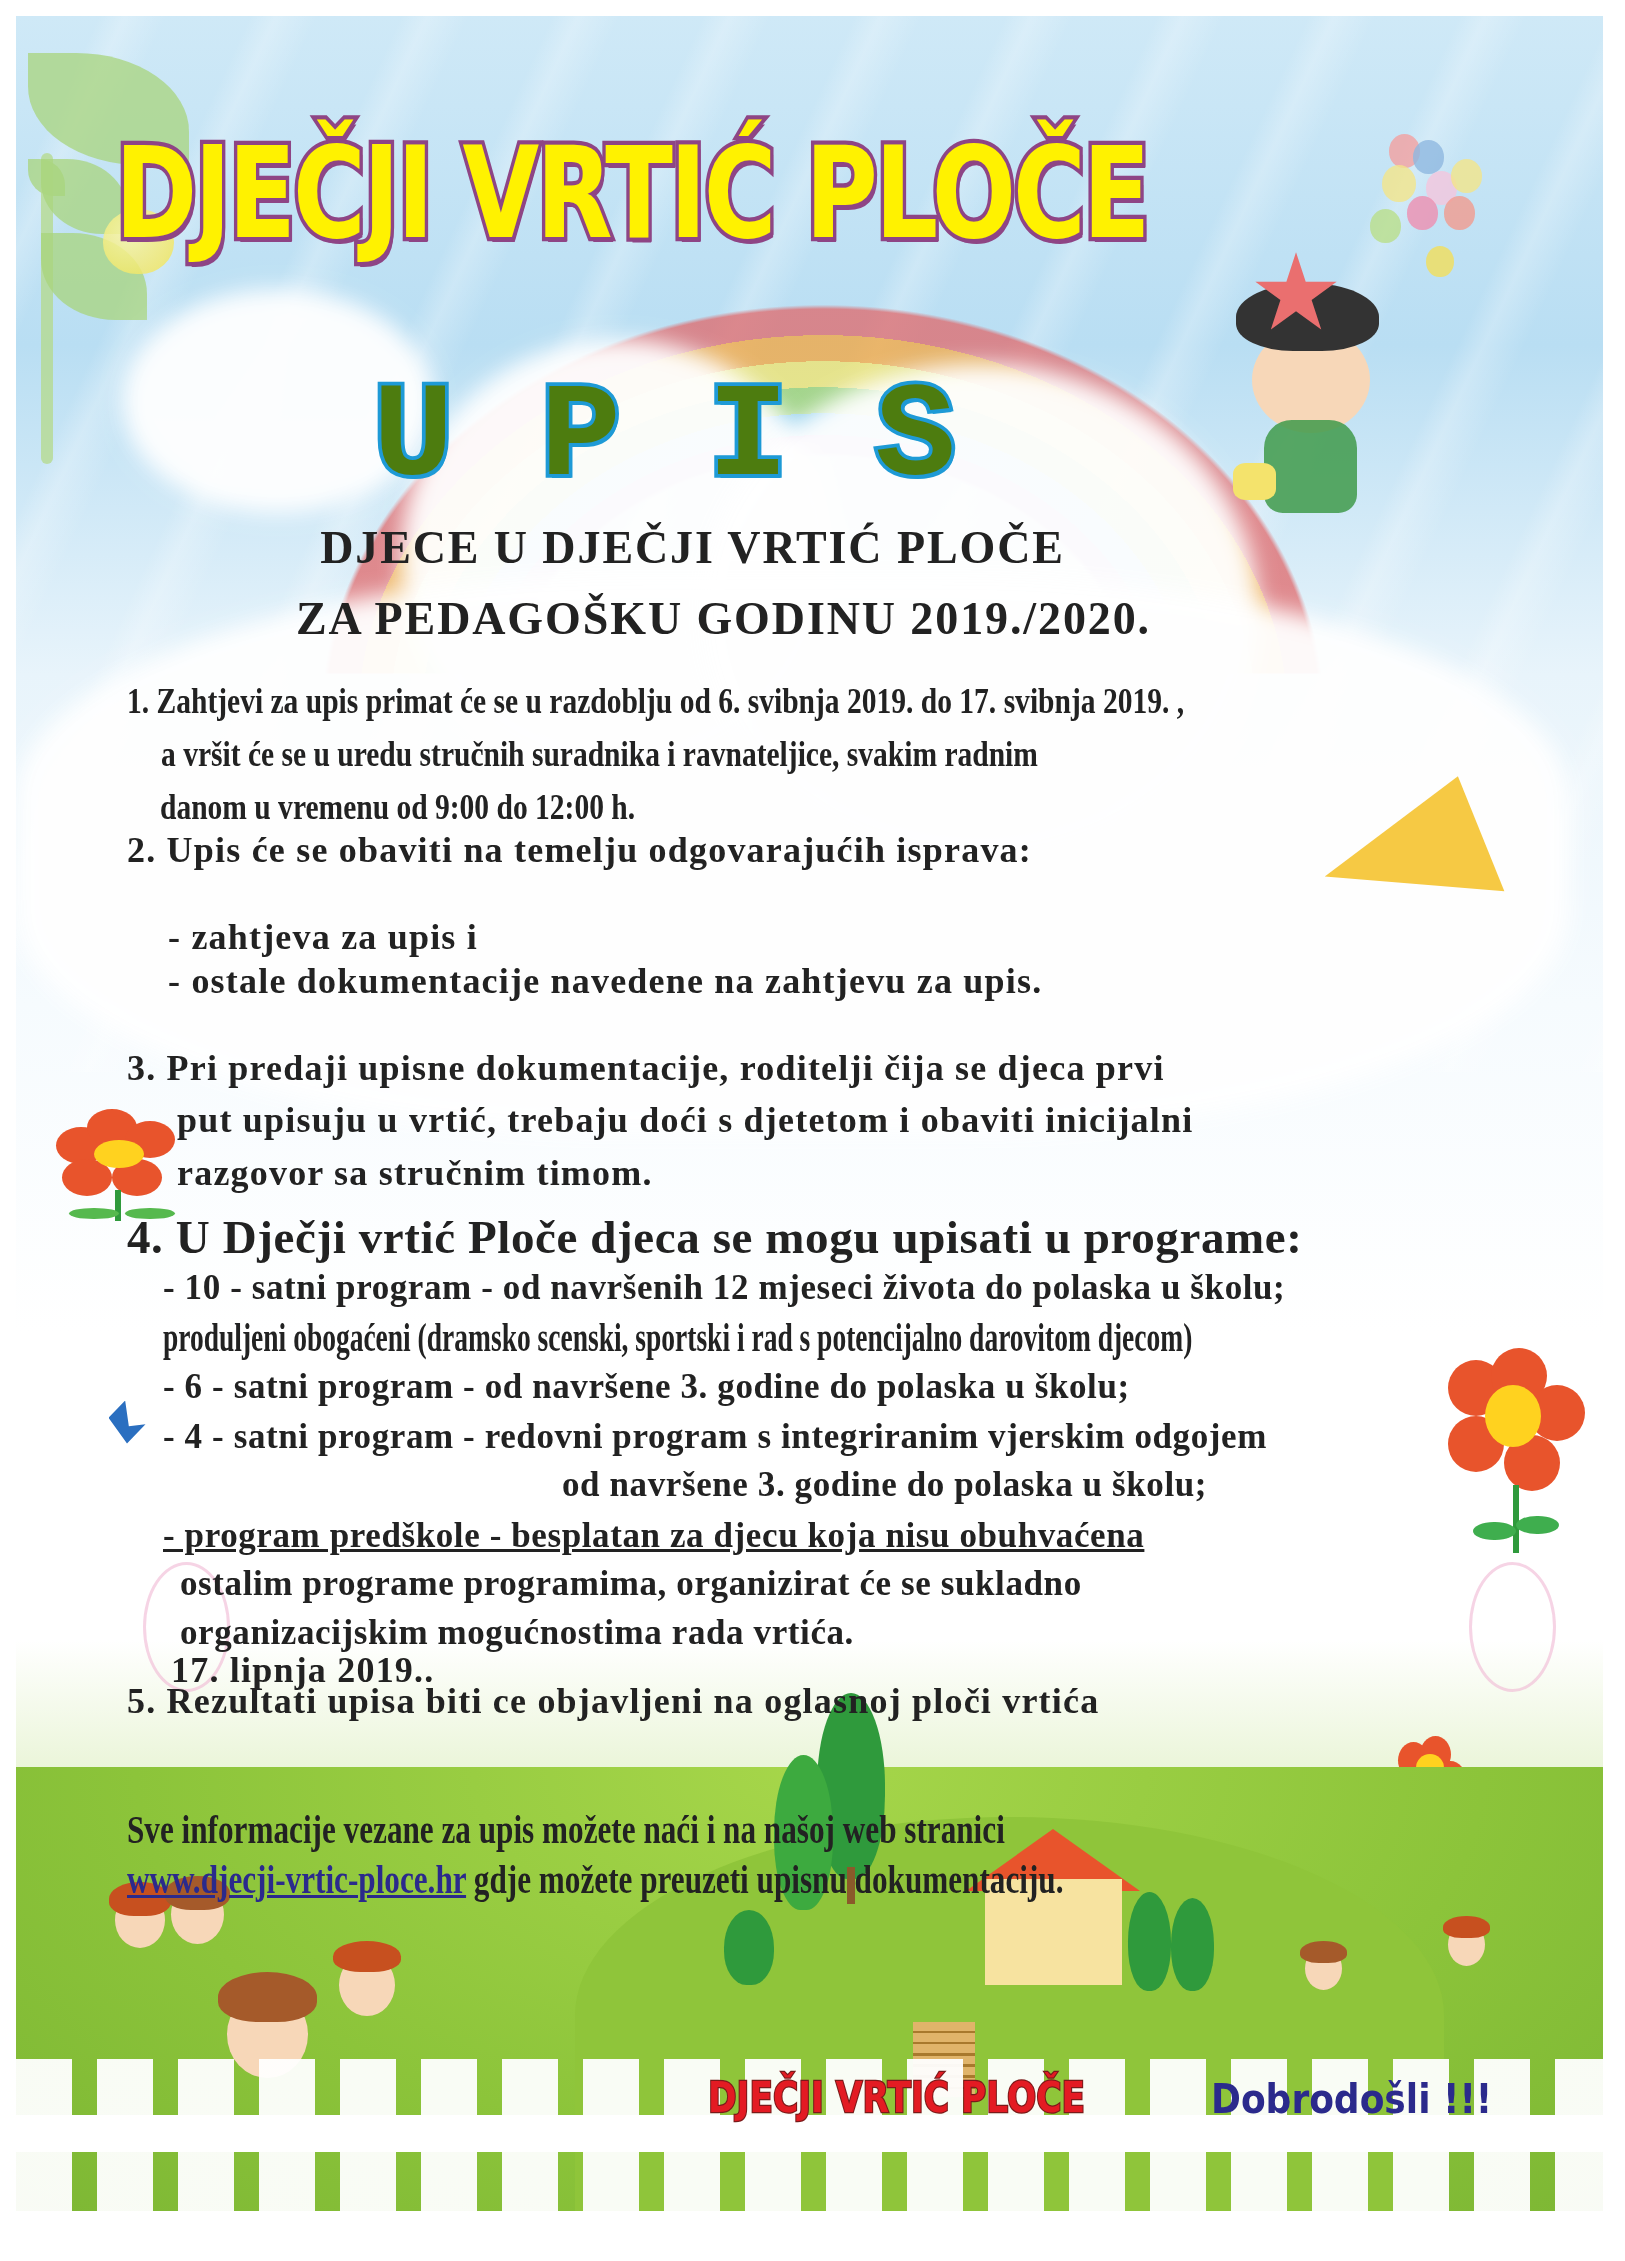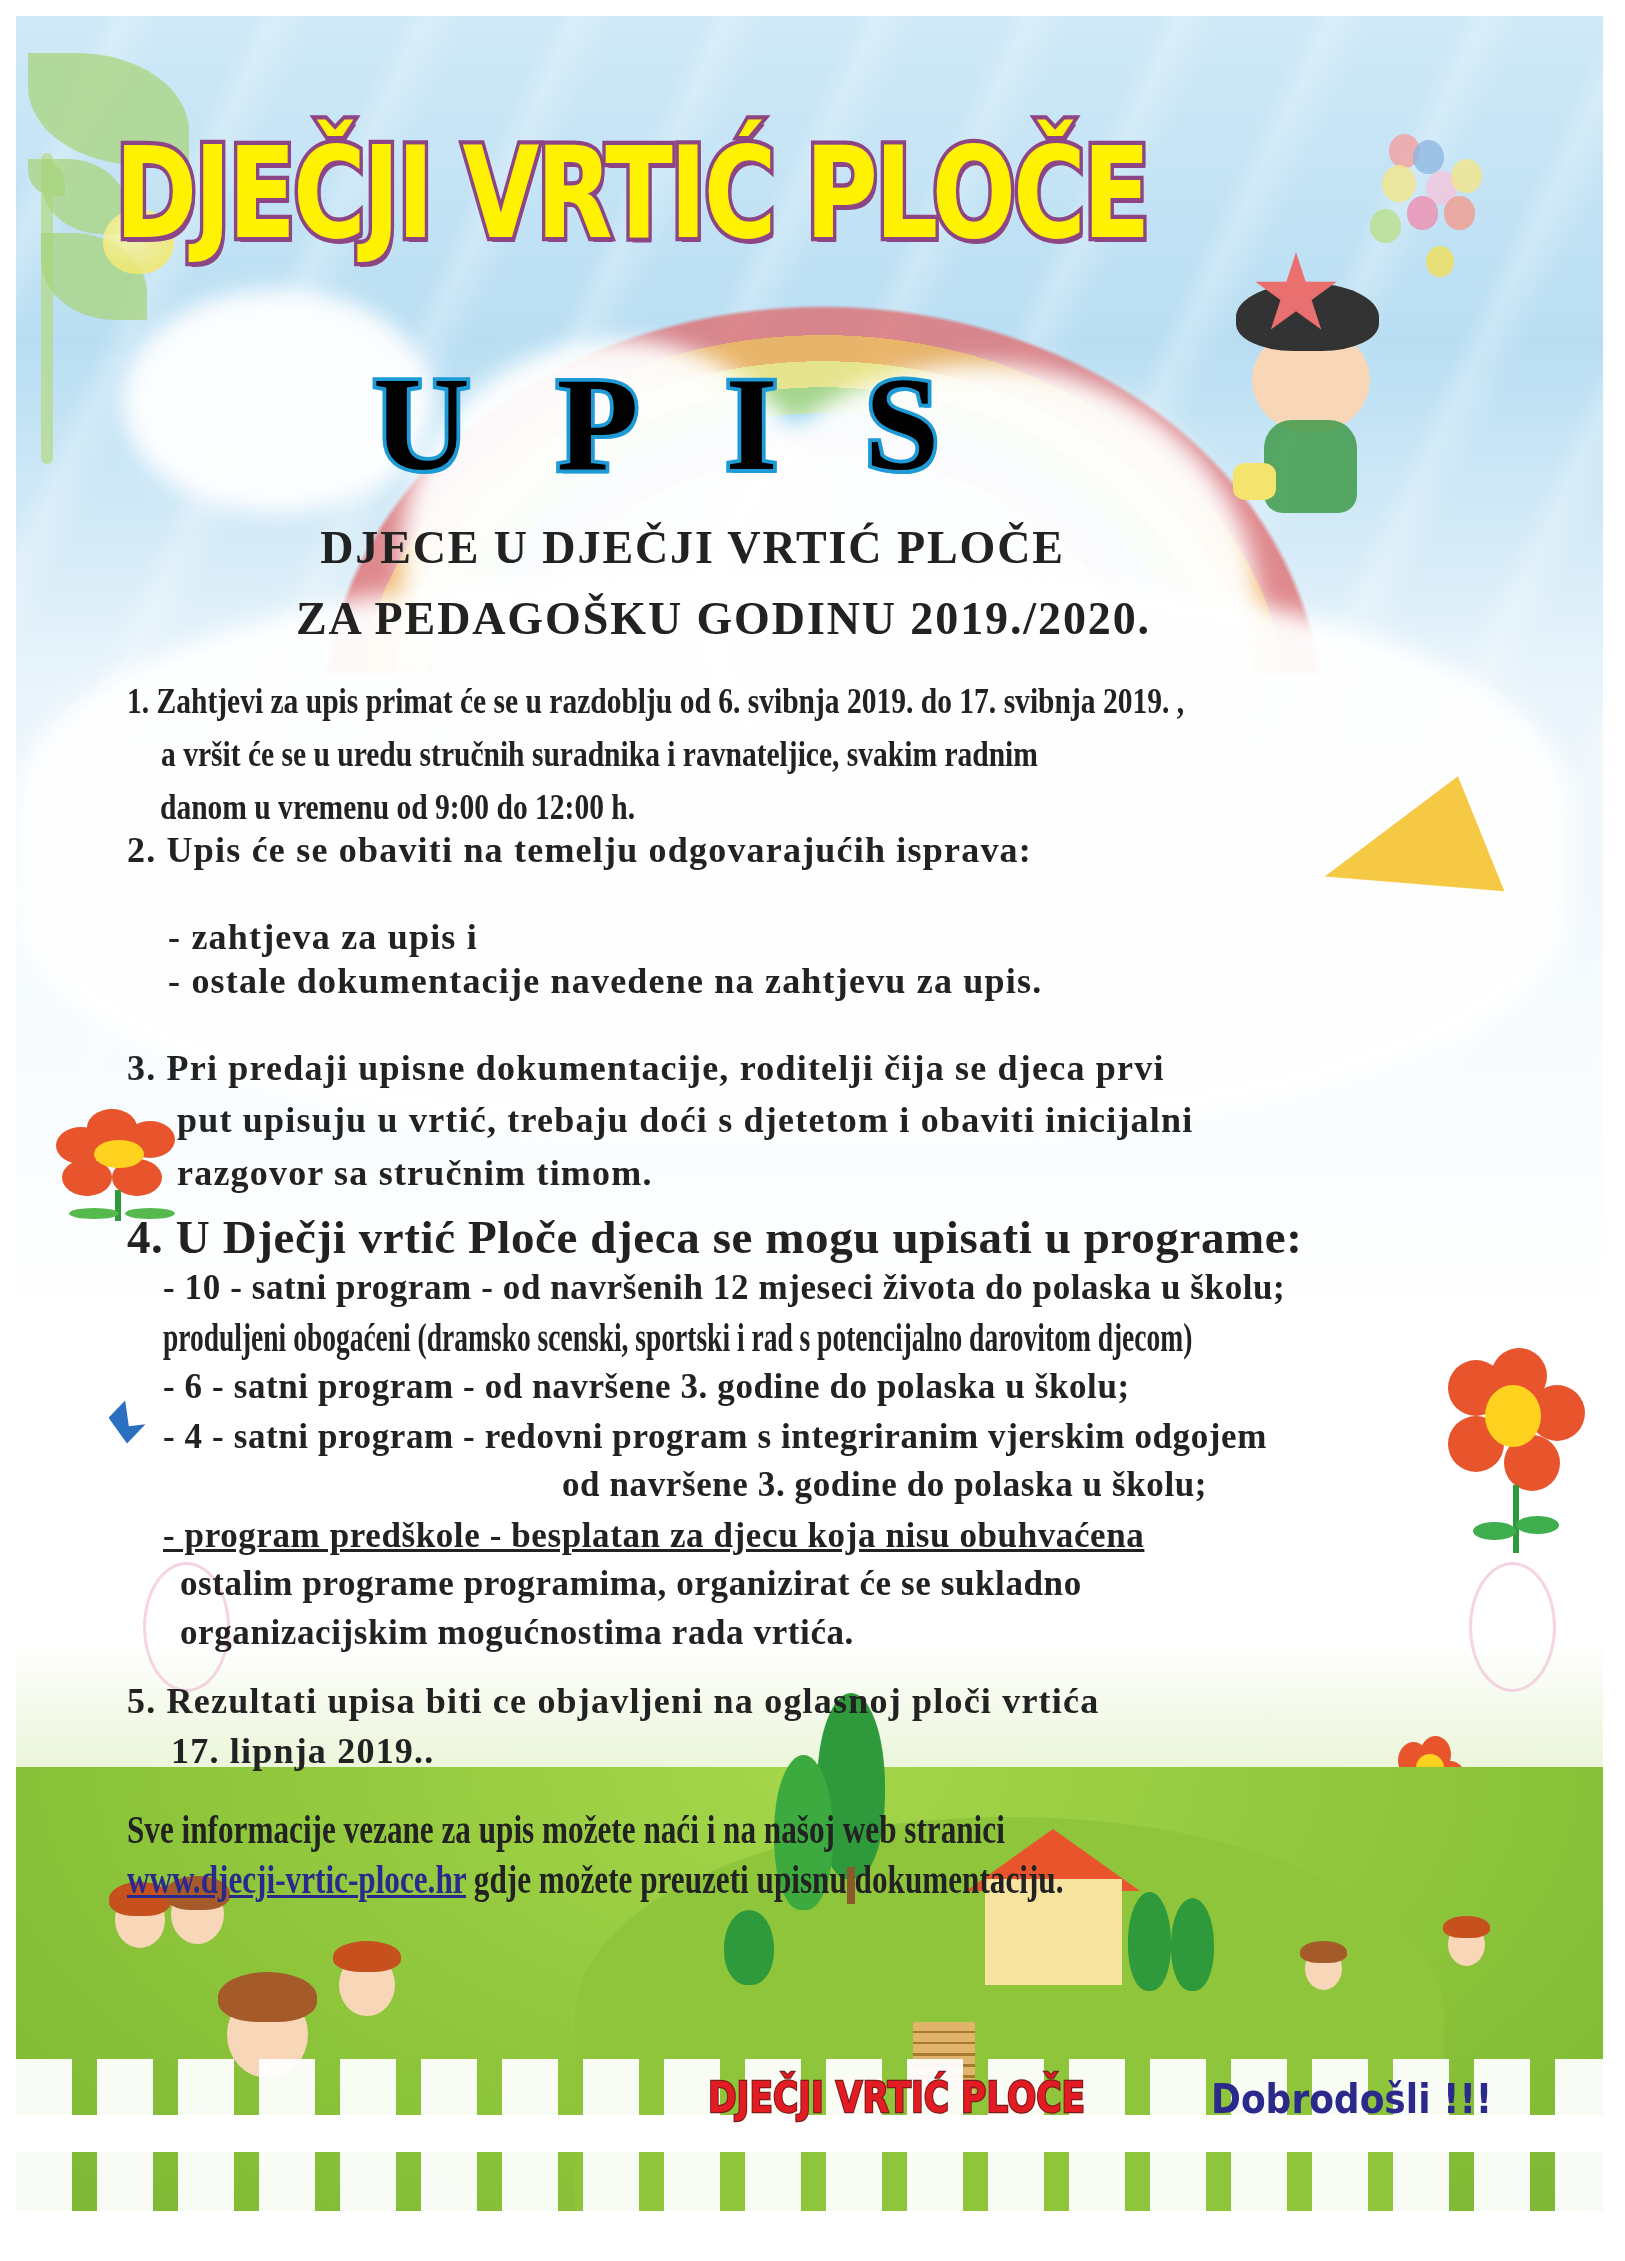--- a/index.html
+++ b/index.html
@@ -32,22 +32,22 @@
     background: repeating-linear-gradient(90deg, #ffffff 0px, #ffffff 56px, transparent 56px, transparent 81px); opacity:0.95; }
   .fence-rail { position:absolute; left:0; top:2099px; width:100%; height:37px; background:#ffffff; }
   .kid { position:absolute; border-radius:50%; background:#f7d7b8; }
   .hair { position:absolute; border-radius:50% 50% 40% 40%; background:#a55a2a; }
 
   
   .title { position:absolute; left:115px; top:130px; font-family:"DejaVu Sans", sans-serif; font-weight:bold;
     font-size:127px; letter-spacing:-3.7px; color:#fff200; transform:scaleX(0.78); transform-origin:left top;
     -webkit-text-stroke: 8.7px #8e4585; paint-order: stroke fill; line-height:1; white-space:nowrap;
     text-shadow: 3.7px 5px 0 #8e4585; }
-  .upis { position:absolute; left:373px; top:357px; font-family:Liberation Serif, serif; font-weight:bold;
-    font-size:134px; color:#000000; -webkit-text-stroke: 7.5px #1e9ad6; paint-order: stroke fill; letter-spacing:87px; line-height:1; white-space:nowrap;
+  .upis { position:absolute; left:373px; top:371px; font-family:Liberation Mono, monospace; font-weight:bold;
+    font-size:134px; color:#4d7c0f; -webkit-text-stroke: 7.5px #1e9ad6; paint-order: stroke fill; letter-spacing:87px; line-height:1; white-space:nowrap;
     text-shadow: 2.5px 3.7px 0 #1e9ad6; }
   .subtitle { position:absolute; left:0; width:1335px; text-align:center; font-family:"Liberation Serif", serif; font-weight:bold;
     font-size:46px; color:#222222; letter-spacing:1.9px; line-height:1; white-space:nowrap; }
   .sub1 { top:525px; left:25px; }
   .sub2 { top:596px; left:56px; }
 
   .txt { position:absolute; font-family:"Liberation Serif", serif; font-weight:bold; color:#222222; white-space:nowrap; line-height:1; }
   .cond { font-size:37px; transform:scaleX(0.78); transform-origin:left top; }
   .wide { font-size:36px; letter-spacing:1.2px; }
   .p1 { font-size:36px; transform:scaleX(0.82); transform-origin:left top; }
@@ -190,21 +190,21 @@
 <div class="txt wide" style="left:163px;top:1270px;font-size:35px;letter-spacing:0.6px;">- 10 - satni program - od navršenih 12 mjeseci života do polaska u školu;</div>
 <div class="txt cond" style="left:163px;top:1318px;font-size:39px;transform:scaleX(0.705);">produljeni obogaćeni (dramsko scenski, sportski i rad s potencijalno darovitom djecom)</div>
 <div class="txt wide" style="left:163px;top:1369px;font-size:35px;letter-spacing:0.6px;">-   6 - satni program - od navršene 3. godine do polaska u školu;</div>
 <div class="txt wide" style="left:163px;top:1419px;font-size:35px;letter-spacing:0.6px;">-   4 - satni program - redovni program s integriranim vjerskim odgojem</div>
 <div class="txt wide" style="left:562px;top:1467px;font-size:35px;letter-spacing:0.6px;">od navršene 3. godine do polaska u školu;</div>
 <div class="txt wide" style="left:163px;top:1518px;font-size:35px;letter-spacing:0.6px;text-decoration:underline;">- program predškole - besplatan za djecu koja nisu obuhvaćena</div>
 <div class="txt wide" style="left:180px;top:1566px;font-size:35px;letter-spacing:0.6px;">ostalim programe programima, organizirat će se sukladno</div>
 <div class="txt wide" style="left:180px;top:1615px;font-size:35px;letter-spacing:0.6px;">organizacijskim mogućnostima rada vrtića.</div>
 
 <div class="txt wide" style="left:127px;top:1683px;">5. Rezultati upisa biti ce objavljeni na oglasnoj ploči vrtića</div>
-<div class="txt wide" style="left:171px;top:1733px;text-align:center;">17. lipnja 2019..</div>
+<div class="txt wide" style="left:171px;top:1652px;text-align:center;">17. lipnja 2019..</div>
 
 <div class="txt p1" style="left:127px;top:1810px;font-size:39px;transform:scaleX(0.8);">Sve informacije vezane za upis možete naći i na našoj web stranici</div>
 <div class="txt p1" style="left:127px;top:1860px;font-size:39px;transform:scaleX(0.8);">
   <span class="link">www.djecji-vrtic-ploce.hr</span><span> gdje možete preuzeti upisnu dokumentaciju.</span>
 </div>
 
 <div class="brand-red">DJEČJI VRTIĆ PLOČE</div>
 <div class="brand-blue">Dobrodošli !!!</div>
 
 

